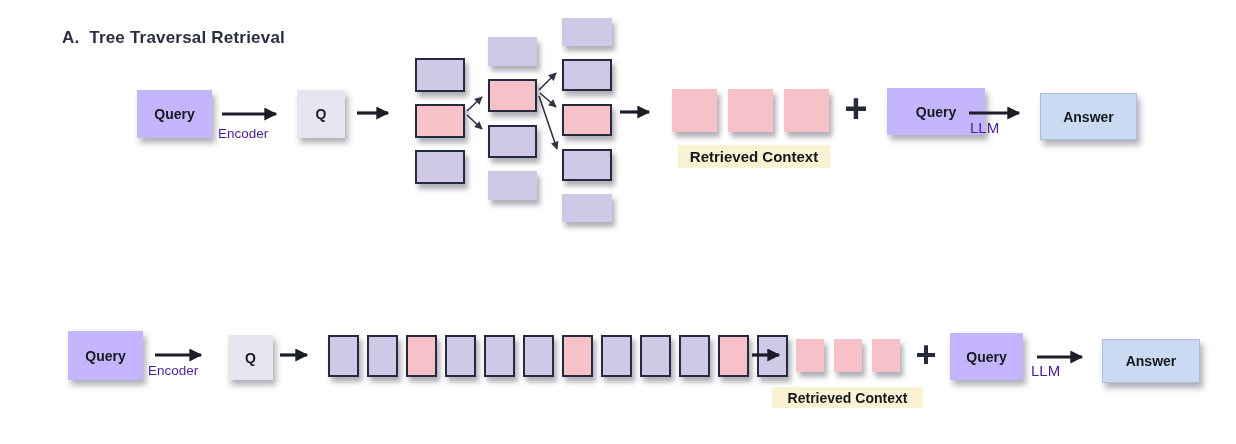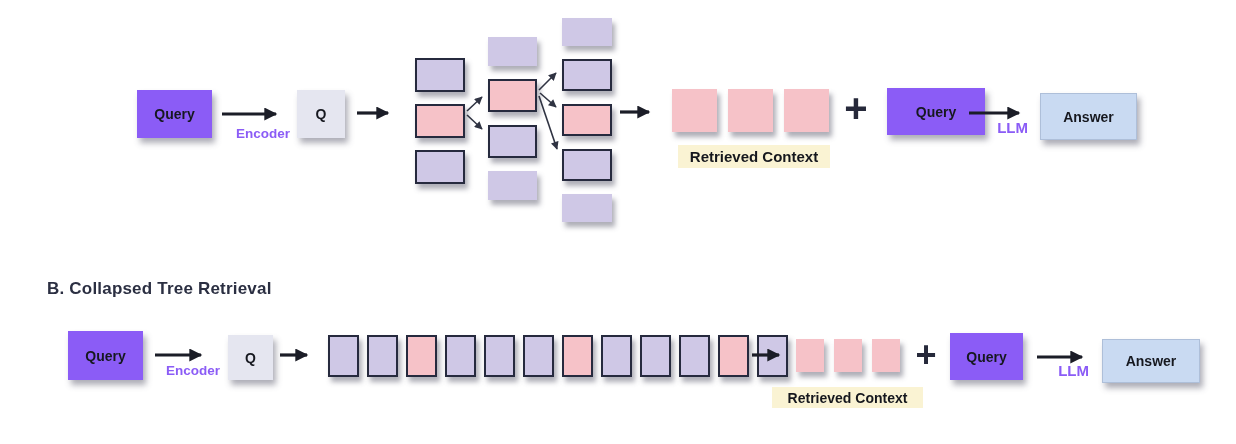--- a/index.html
+++ b/index.html
@@ -10,48 +10,49 @@
   .abs { position:absolute; }
   .heading {
     font-size:17px; font-weight:700; color:#2b2f42; white-space:pre;
     letter-spacing:.2px;
   }
   .flowbox {
     position:absolute; display:flex; align-items:center; justify-content:center;
     font-size:14px; font-weight:700; color:#16181f;
     box-shadow:3px 5px 6px rgba(75,75,95,.45);
   }
-  .green   { background:#8b5cf6; }
+  .green   { background:#c4b5fd; }
   .lav     { background:#e5e6f0; }
   .blue    { background:#c9daf2; border:1px solid #aebfd9; }
   .node {
     box-shadow:3px 5px 5px rgba(75,75,95,.45);
   }
   .node.purple { background:#cfc8e6; }
   .node.pink   { background:#f6c2c8; }
   .node.bordered { border:2.5px solid #262a3e; }
   .vcol { position:absolute; display:flex; flex-direction:column; }
   .hrow { position:absolute; display:flex; flex-direction:row; }
   .caption {
     position:absolute; background:#faf3d3; display:flex; align-items:center;
     justify-content:center; font-weight:700; color:#15171d;
   }
   .arrowlabel {
-    position:absolute; font-weight:700; color:#8b5cf6; text-align:right;
+    position:absolute; font-weight:400; color:#4c1d95; text-align:left;
   }
   .plus {
     position:absolute; font-weight:700; color:#26293a; line-height:1;
   }
   svg.overlay { position:absolute; left:0; top:0; pointer-events:none; }
 </style>
 </head>
 <body>
 
 <div id="canvas">
 
+  <div class="abs heading" style="left:62px; top:28px;">A.  Tree Traversal Retrieval</div>
 
   <div class="flowbox green" style="left:137px; top:90px; width:75px; height:48px;">
     <span>Query</span>
   </div>
 
   <div class="arrowlabel" style="left:218px; top:126px; width:72px; font-size:13.5px;">Encoder</div>
 
   <div class="flowbox lav" style="left:297px; top:90px; width:48px; height:48px;">
     <span>Q</span>
   </div>
@@ -89,21 +90,20 @@
   <div class="flowbox green" style="left:887px; top:88px; width:98px; height:47px;">
     <span>Query</span>
   </div>
 
   <div class="arrowlabel" style="left:970px; top:119px; width:58px; font-size:15px;">LLM</div>
 
   <div class="flowbox blue" style="left:1040px; top:93px; width:95px; height:45px;">
     <span>Answer</span>
   </div>
 
-  <div class="abs heading" style="left:47px; top:279px;">B. Collapsed Tree Retrieval</div>
 
   <div class="flowbox green" style="left:68px; top:331px; width:75px; height:49px;">
     <span>Query</span>
   </div>
 
   <div class="arrowlabel" style="left:148px; top:363px; width:72px; font-size:13.5px;">Encoder</div>
 
   <div class="flowbox lav" style="left:228px; top:335px; width:45px; height:45px;">
     <span>Q</span>
   </div>

